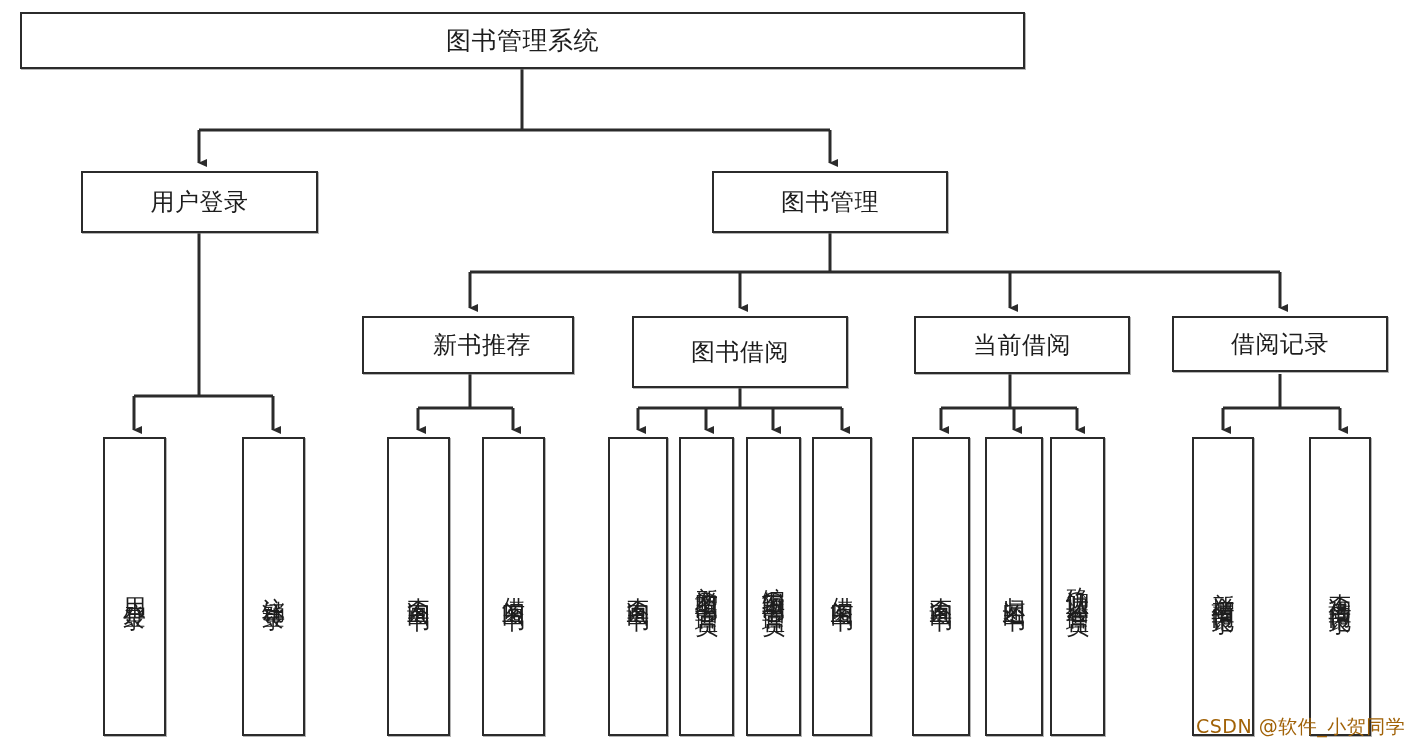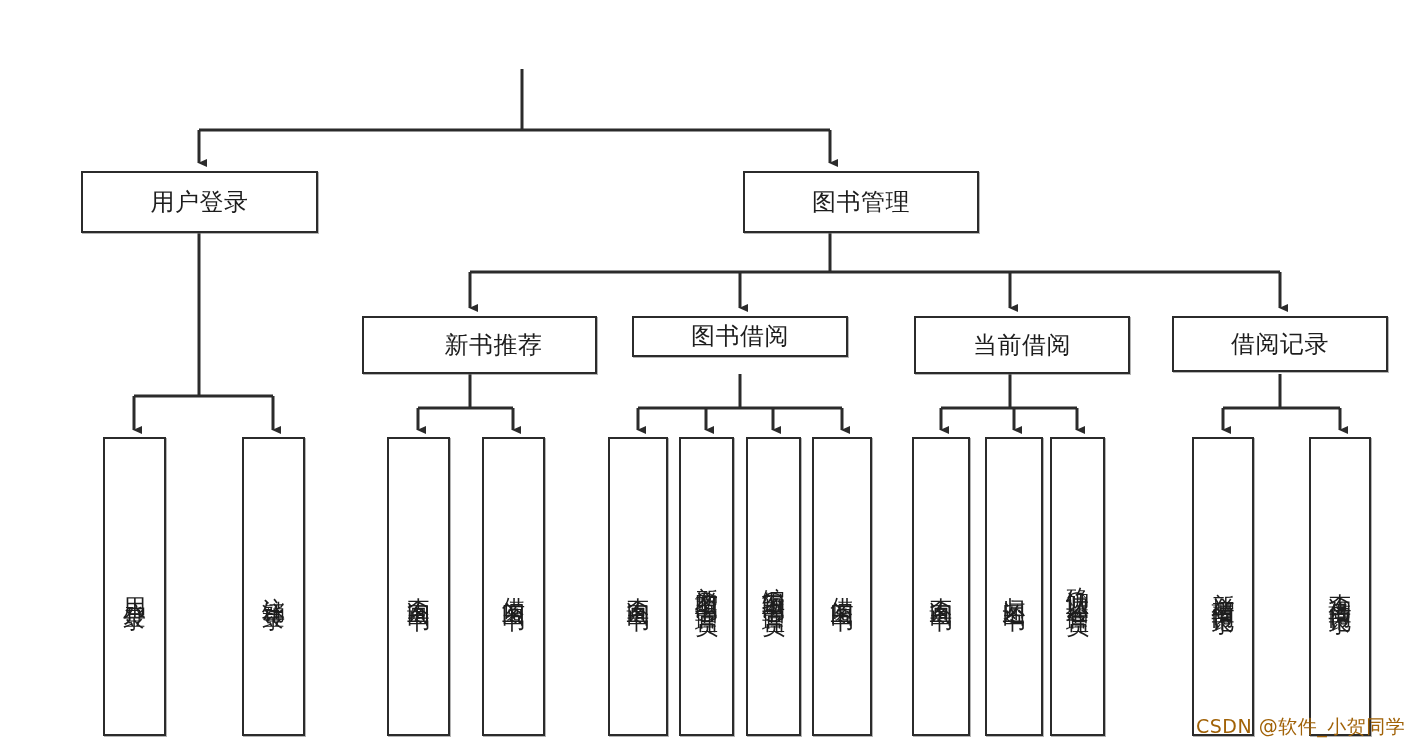--- a/index.html
+++ b/index.html
@@ -122,32 +122,35 @@
       <path d="M1077,408 L1077,430" marker-end="url(#arrowhead)"></path>
     </g>
     <g stroke="#2b2b2b" stroke-width="3" fill="none">
       <path d="M1280,374 L1280,408"></path>
       <path d="M1223,408 L1340,408"></path>
       <path d="M1223,408 L1223,430" marker-end="url(#arrowhead)"></path>
       <path d="M1340,408 L1340,430" marker-end="url(#arrowhead)"></path>
     </g>
   </svg>
 
+  <div class="node horizontal root" style="left:20px; top:12px; width:1005px; height:57px;">
+    <span class="node-label">图书管理系统</span>
+  </div>
 
   <div class="node horizontal" style="left:81px; top:171px; width:237px; height:62px;">
     <span class="node-label">用户登录</span>
   </div>
-  <div class="node horizontal" style="left:712px; top:171px; width:236px; height:62px;margin-left:31px;">
+  <div class="node horizontal" style="left:712px; top:171px; width:236px; height:62px;">
     <span class="node-label">图书管理</span>
   </div>
 
-  <div class="node horizontal" style="left:362px; top:316px; width:235px; height:58px;padding-left:28px;">
+  <div class="node horizontal" style="left:362px; top:316px; width:212px; height:58px;padding-left:28px;">
     <span class="node-label">新书推荐</span>
   </div>
-  <div class="node horizontal" style="left:632px; top:316px; width:216px; height:41px;">
+  <div class="node horizontal" style="left:632px; top:316px; width:216px; height:72px;">
     <span class="node-label">图书借阅</span>
   </div>
   <div class="node horizontal" style="left:914px; top:316px; width:216px; height:58px;">
     <span class="node-label">当前借阅</span>
   </div>
   <div class="node horizontal" style="left:1172px; top:316px; width:216px; height:56px;">
     <span class="node-label">借阅记录</span>
   </div>
 
   <div class="node vertical" style="left:103px; top:437px; width:63px; height:299px;">

